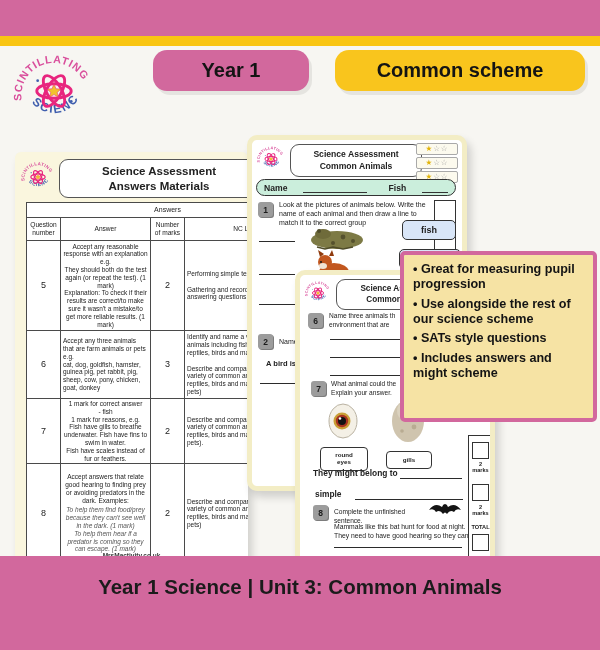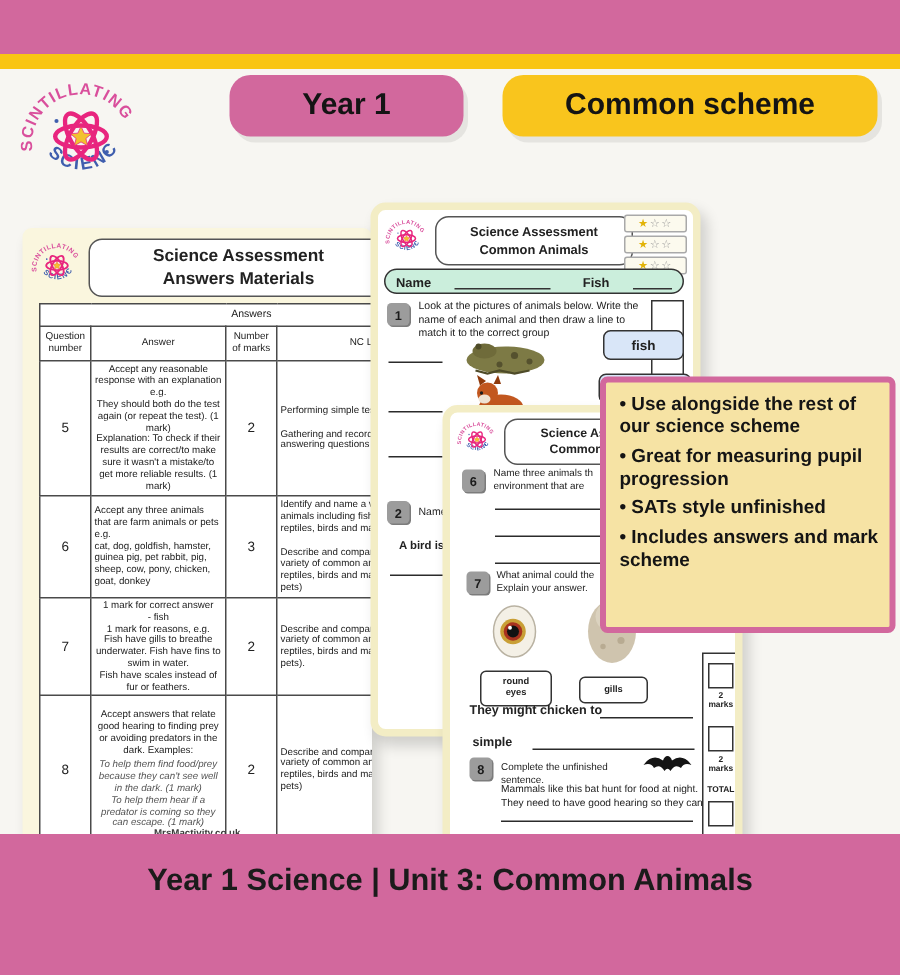--- a/index.html
+++ b/index.html
@@ -305,21 +305,21 @@
       <circle cx="12" cy="34" r="1.8" fill="#B8AB92"></circle>
     </svg>
     <div class="small-label" style="left:20px;top:172px;width:46px;height:22px;">
       <span style="white-space:pre-line">round
 eyes</span>
     </div>
     <div class="small-label" style="left:86px;top:176px;width:44px;height:16px;">
       <span>gills</span>
     </div>
 
-    <div class="qtext" style="left:13px;top:193px;width:170px;font-size:8.4px;font-weight:bold;"><span>They might chicken to</span></div>
+    <div class="qtext" style="left:13px;top:193px;width:170px;font-size:8.4px;font-weight:bold;"><span>They might belong to</span></div>
     <div class="wline" style="left:100px;top:203px;width:62px;"></div>
     <div class="qtext" style="left:15px;top:214px;width:60px;font-size:8.4px;font-weight:bold;"><span>simple</span></div>
     <div class="wline" style="left:55px;top:224px;width:108px;"></div>
 
     <div class="qbadge" style="left:13px;top:230px;width:15px;height:15px;font-size:8.5px;">8</div>
     <div class="qtext" style="left:34px;top:233px;width:100px;font-size:6.6px;">Complete the unfinished sentence.</div>
     <svg style="position:absolute;left:128px;top:226px;width:34px;height:16px;" viewBox="0 0 34 16">
       <path d="M1 9 Q7 1 14 6 Q15 3 17 3 Q19 3 20 6 Q27 1 33 9 Q28 7 26 11 Q22 8 19 13 Q17 10 15 13 Q12 8 8 11 Q6 7 1 9 Z" fill="#141414"></path>
     </svg>
     <div class="qtext" style="left:34px;top:248px;width:152px;font-size:6.8px;">Mammals like this bat hunt for food at night.
@@ -333,23 +333,23 @@
 marks</div>
       <div class="marks-box" style="top:48px;"></div>
       <div class="marks-lbl" style="top:68px;">2
 marks</div>
       <div class="marks-lbl" style="top:88px;">TOTAL</div>
       <div class="marks-box" style="top:98px;"></div>
     </div>
   </div>
 
   <div class="callout">
+    <p>• Great for measuring pupil progression</p>
     <p>• Use alongside the rest of our science scheme</p>
-    <p>• Great for measuring pupil progression</p>
-    <p>• SATs style unfinished</p>
-    <p>• Includes answers and mark scheme</p>
+    <p>• SATs style questions</p>
+    <p>• Includes answers and might scheme</p>
   </div>
 
   <div class="bottom-banner">
     <div>Year 1 Science | Unit 3: Common Animals</div>
   </div>
 
 </div>
 
 </body></html>

